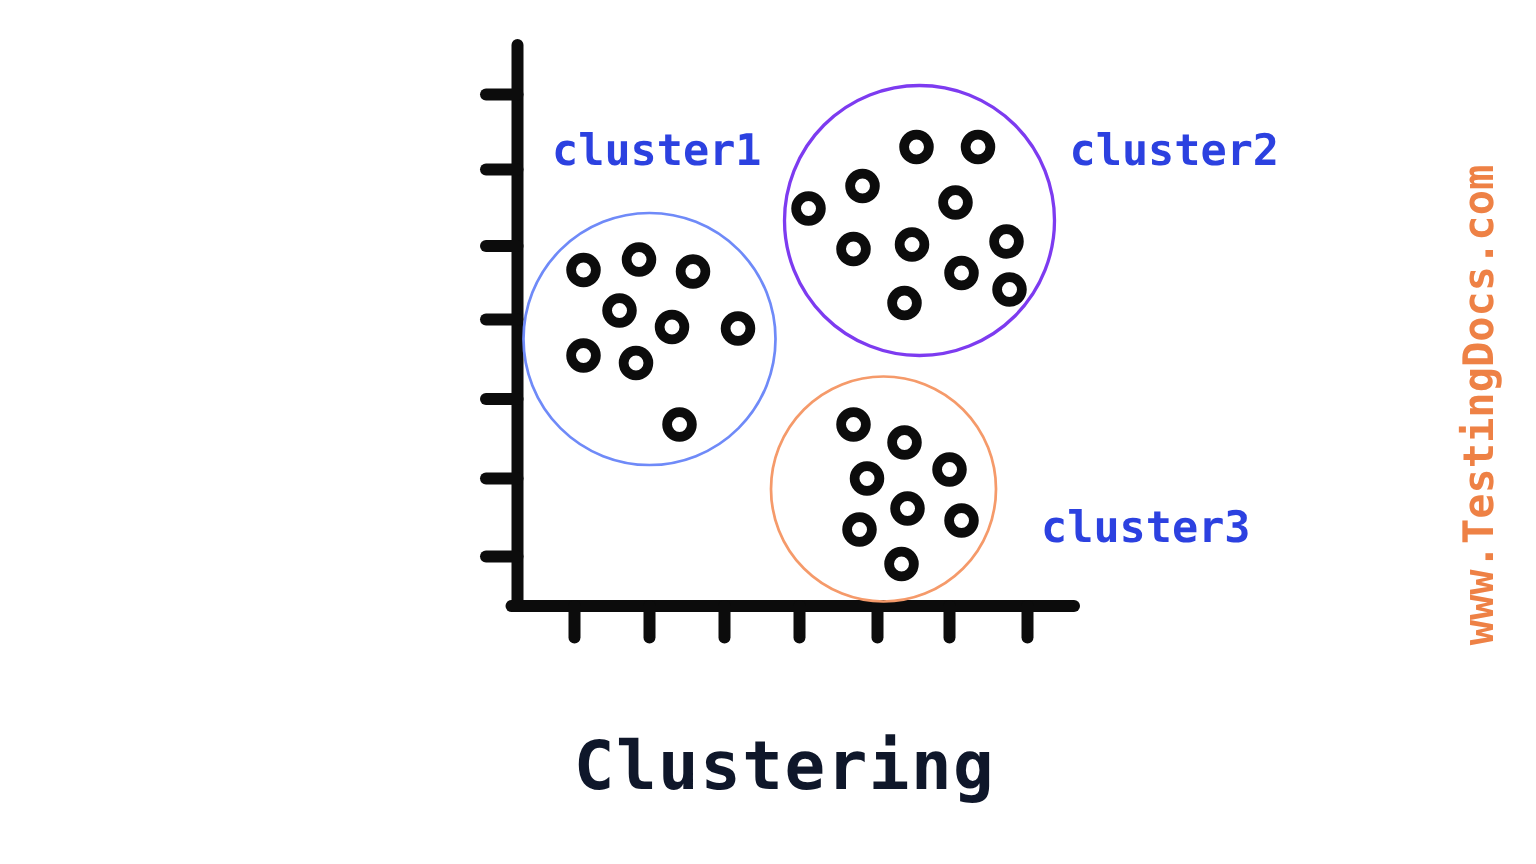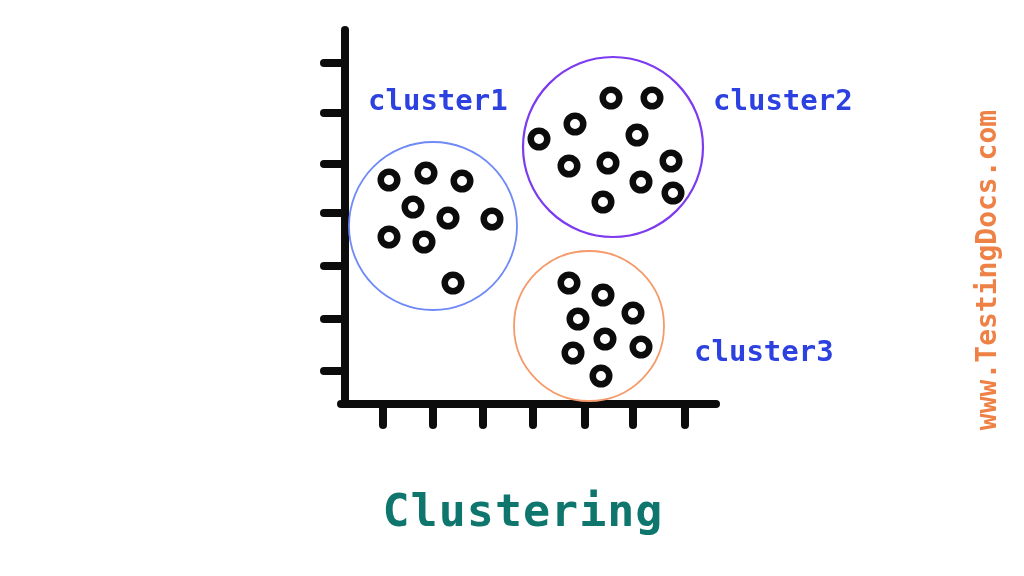--- a/index.html
+++ b/index.html
@@ -91,15 +91,15 @@
       <circle cx="569" cy="283" r="8.25" fill="#ffffff" stroke="#0c0c0c" stroke-width="6.5"></circle>
       <circle cx="603" cy="295" r="8.25" fill="#ffffff" stroke="#0c0c0c" stroke-width="6.5"></circle>
       <circle cx="633" cy="313" r="8.25" fill="#ffffff" stroke="#0c0c0c" stroke-width="6.5"></circle>
       <circle cx="578" cy="319" r="8.25" fill="#ffffff" stroke="#0c0c0c" stroke-width="6.5"></circle>
       <circle cx="605" cy="339" r="8.25" fill="#ffffff" stroke="#0c0c0c" stroke-width="6.5"></circle>
       <circle cx="573" cy="353" r="8.25" fill="#ffffff" stroke="#0c0c0c" stroke-width="6.5"></circle>
       <circle cx="641" cy="347" r="8.25" fill="#ffffff" stroke="#0c0c0c" stroke-width="6.5"></circle>
       <circle cx="601" cy="376" r="8.25" fill="#ffffff" stroke="#0c0c0c" stroke-width="6.5"></circle>
       <text x="694" y="361" fill="#2c41e0" font-size="29" font-weight="bold" font-family="&quot;DejaVu Sans Mono&quot;, &quot;Liberation Mono&quot;, monospace">cluster3</text>
     </svg>
-  <div class="diagram-title" style="color: #0f766e;">Clustering</div>
+  <div class="diagram-title" style="color: #0f172a;">Clustering</div>
   <div class="watermark" style="color: rgb(238, 129, 69);">www.TestingDocs.com</div>
 </div>
 
 </body></html>

